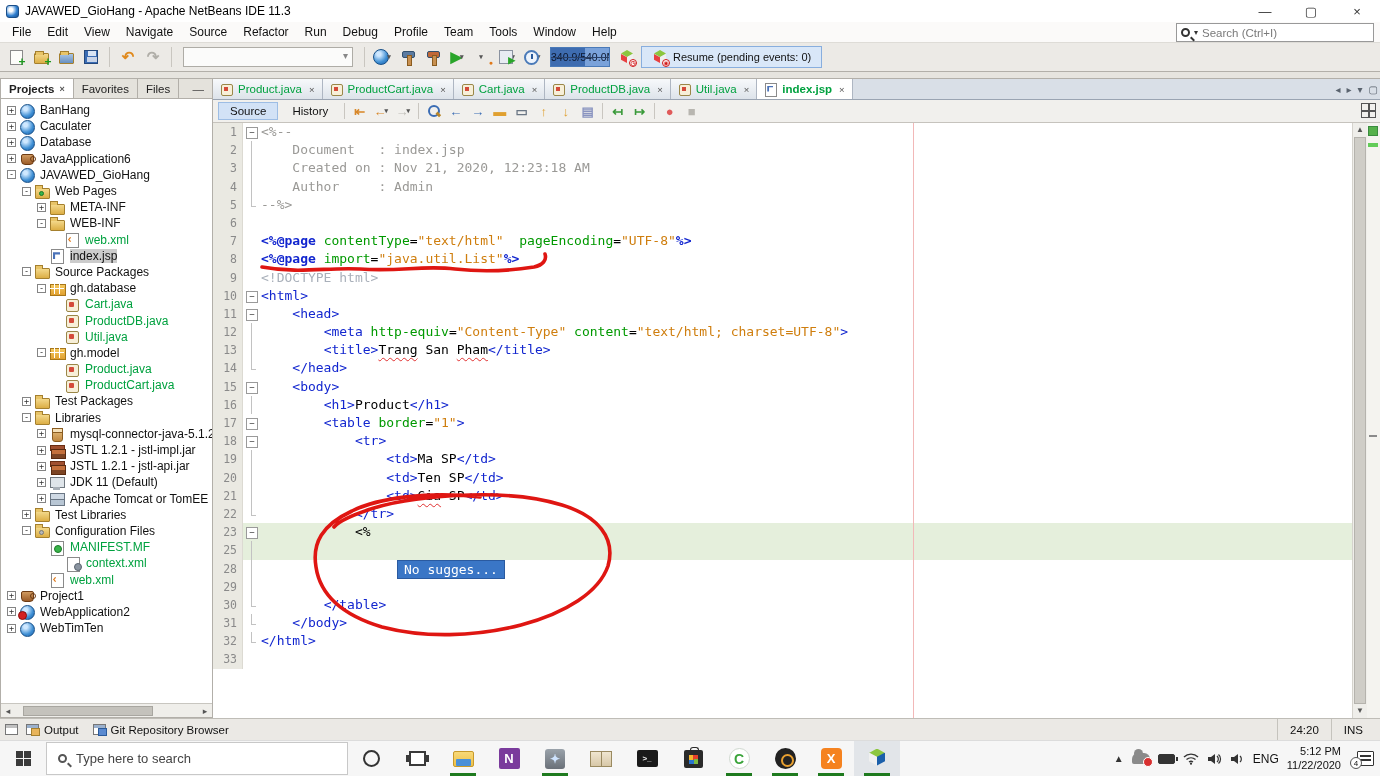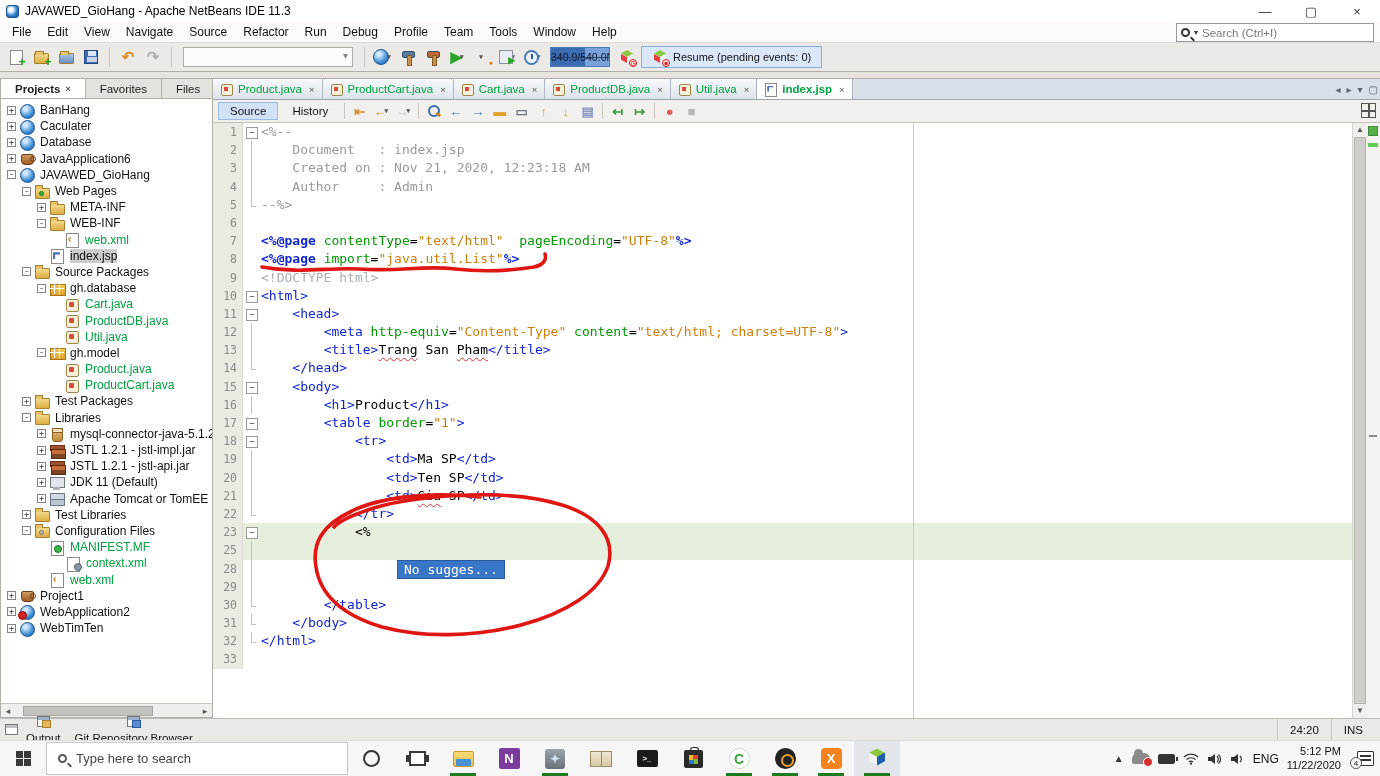--- a/index.html
+++ b/index.html
@@ -57,21 +57,21 @@
   .cube .face{position:absolute;right:2px;top:5px;width:6px;height:9px;background:#f0f0f0;clip-path:polygon(100% 0,0 35%,0 100%,100% 65%);}
   .cube .badge{position:absolute;right:-2px;bottom:-2px;width:8px;height:8px;border-radius:50%;background:#fff;border:1px solid #d01818;color:#d01818;font-size:6px;line-height:6px;text-align:center;}
   .resume{height:22px;background:#d9e7f8;border:1px solid #88aede;display:flex;align-items:center;gap:5px;padding:0 10px;font-size:11px;color:#111;}
 
   
   .workspace{position:absolute;top:72px;left:0;right:0;bottom:58px;background:#e6e4df;}
 
   
   .leftpanel{position:absolute;left:0;top:6px;width:213px;bottom:0;background:#fff;border:1px solid #b2afa9;}
   .ptabs{height:20px;background:#e4e2dc;display:flex;font-size:11.5px;border-bottom:1px solid #b2afa9;align-items:stretch;}
-  .ptab{padding:0 14px;display:flex;align-items:center;gap:5px;border-right:1px solid #b2afa9;color:#222;}
+  .ptab{padding:0 8px;display:flex;align-items:center;gap:5px;border-right:1px solid #b2afa9;color:#222;}
   .ptab.active{background:#fff;font-weight:bold;}
   .ptab .x{font-size:9px;color:#555;}
   .pmin{margin-left:auto;padding:0 8px;display:flex;align-items:center;color:#444;}
   .tree{position:absolute;top:21px;left:0;right:0;bottom:15px;overflow:hidden;padding-top:2px;}
   .trow{height:16.2px;display:flex;align-items:center;white-space:nowrap;}
   .texp{width:9px;height:9px;border:1px solid #848484;background:#fff;font-size:8.5px;line-height:7px;text-align:center;color:#333;flex:none;margin-right:3px;font-family:"DejaVu Sans Mono",monospace;}
   .texp.none{border:none;background:transparent;}
   .tlabel{margin-left:4px;font-size:12px;}
   .tlabel.green{color:#00a13f;}
   .tlabel.sel{background:#cccccc;}
@@ -167,21 +167,21 @@
   .stripe-mark{position:absolute;left:1px;width:10px;height:4px;background:#62cc58;}
   .stripe-caret{position:absolute;left:2px;width:8px;height:2px;background:#8a8a8a;}
 
   
   .statusbar{position:absolute;bottom:36px;height:22px;left:0;right:0;background:#ebe9e5;border-top:1px solid #bfbdb7;display:flex;align-items:center;font-size:11.5px;padding:0 5px;gap:8px;color:#111;}
   .sb-ic{width:13px;height:11px;border:1px solid #777;background:#fff;position:relative;flex:none;}
   .sb-ic::before{content:"";position:absolute;left:0;right:0;top:0;height:3px;background:#9ab0cc;}
   .sb-ic.dock::before{background:#c0c0c0;}
   .sb-ic.out::after{content:"";position:absolute;right:-2px;bottom:-2px;width:7px;height:6px;background:#e8b45a;border:1px solid #a5802e;}
   .sb-ic.git::after{content:"";position:absolute;right:-2px;bottom:-2px;width:7px;height:6px;background:#5a8ad0;border:1px solid #2a5a9a;}
-  .sb-item{display:flex;align-items:center;gap:5px;flex-direction:column;}
+  .sb-item{display:flex;align-items:center;gap:5px;}
   .sb-right{margin-left:auto;display:flex;align-items:center;height:100%;}
   .sb-cell{padding:0 12px;border-left:1px solid #c5c3bd;height:100%;display:flex;align-items:center;}
 
   
   .taskbar{position:absolute;bottom:0;left:0;right:0;height:36px;background:#f6f6f6;border-top:1px solid #dcdcdc;display:flex;align-items:stretch;}
   .tb-start{width:46px;display:flex;align-items:center;justify-content:center;}
   .win-logo{width:15px;height:15px;background:linear-gradient(90deg,transparent 7px,#f6f6f6 7px,#f6f6f6 8px,transparent 8px),linear-gradient(transparent 7px,#f6f6f6 7px,#f6f6f6 8px,transparent 8px),#3a3a3a;}
   .tb-search{width:302px;background:#fff;border:1px solid #c8c8c8;display:flex;align-items:center;gap:9px;padding:0 11px;color:#444;font-size:13px;margin:1px 0;}
   .tb-search .mag{border-color:#555;}
   .tb-search .mag::after{background:#555;}

